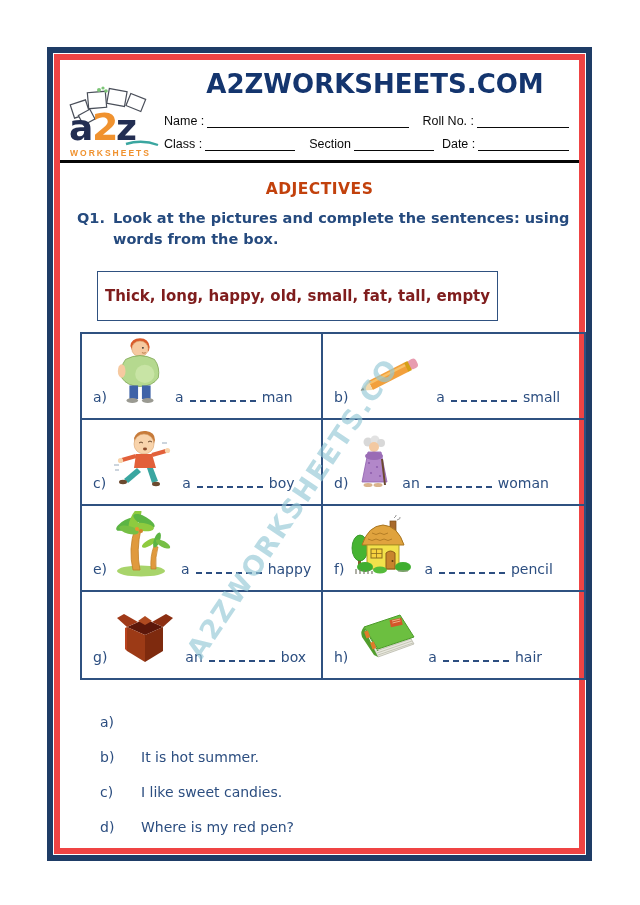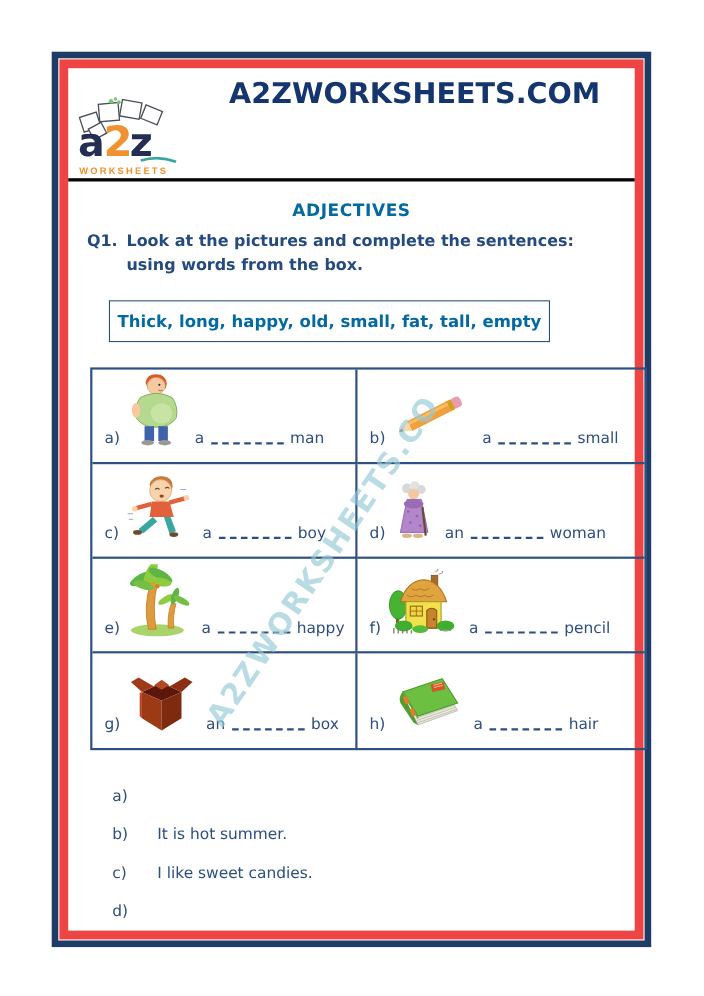--- a/index.html
+++ b/index.html
@@ -1,21 +1,21 @@
 <!DOCTYPE html>
 <html><head>
 <meta charset="utf-8">
 <style>
   * { margin:0; padding:0; box-sizing:border-box; }
   body { background:#ffffff; font-family:"DejaVu Sans", sans-serif; }
   .page { position:relative; width:640px; height:905px; background:#fff; overflow:hidden; }
 
   .sheet { position:absolute; left:47px; top:47px; width:545px; height:814px;
            border:6px solid #1e3c66; }
-  .inner { position:absolute; inset:1px; border:8px solid #ef4444; }
+  .inner { position:absolute; inset:1px; border:6px solid #ef4444; }
   .content { position:absolute; inset:0; }
 
   
   .header { position:absolute; left:0; top:0; width:100%; height:103px;
             border-bottom:3px solid #060606; }
   .brand-title { position:absolute; left:100px; top:9px; width:430px; text-align:center;
                  font-family:"DejaVu Sans", sans-serif; font-weight:bold; font-size:26px;
                  color:#14356e; letter-spacing:0px; }
   .logo { position:absolute; left:6px; top:26px; width:98px; height:76px; }
 
@@ -23,32 +23,32 @@
             font-family:"Liberation Sans", sans-serif; font-size:12.5px; color:#0a0a0a; }
   .frow { display:flex; align-items:flex-end; margin-bottom:9px; }
   .flabel { white-space:nowrap; padding-right:3px; }
   .fline { border-bottom:1.4px solid #0a0a0a; height:13px; display:inline-block; }
   .grow { flex:1; }
   .w92 { width:92px; } .w90 { width:90px; } .w80 { width:80px; }
   .gap14 { width:14px; } .gap8 { width:8px; }
 
   
   .ws-title { position:absolute; left:0; top:120px; width:100%; text-align:center;
-              font-size:15.5px; font-weight:bold; color:#0369a1; letter-spacing:.5px; }
+              font-size:15.5px; font-weight:bold; color:#c2410c; letter-spacing:.5px; }
 
   .q-row { position:absolute; left:17px; right:6px; display:flex;
            font-size:14.5px; font-weight:bold; color:#254a7e; line-height:21px; }
   .q1-row { top:148px; }
   .q2-row { top:620px; }
   .q-num { width:36px; flex:none; }
   .q-text { flex:1; }
 
-  .word-box { position:absolute; left:37px; top:211px; width:401px; height:38px;
+  .word-box { position:absolute; left:37px; top:211px; width:401px; height:50px;
               border:1.6px solid #2f5180; display:flex; align-items:center; justify-content:center;
-              font-size:15px; font-weight:bold; color:#0369a1; }
+              font-size:15px; font-weight:bold; color:#7f1d1d; }
 
   .q1-table { position:absolute; left:20px; top:272px; width:506px; height:348px;
               border:2px solid #2f5180; display:grid;
               grid-template-columns:241px 1fr; grid-template-rows:repeat(4, 86px); }
   .cell { border-right:2px solid #2f5180; border-bottom:2px solid #2f5180;
           display:flex; align-items:flex-end; padding:4px 4px 13px 11px;
           font-size:14px; color:#2c4e80; overflow:hidden; }
   .cell:nth-child(even) { border-right:none; }
   .cell:nth-child(7), .cell:nth-child(8) { border-bottom:none; }
   .cl { flex:none; margin-right:6px; }
@@ -90,20 +90,39 @@
                   <circle cx="40" cy="5" r="1.8"></circle>
               </g>
               <text x="3" y="54" font-family="DejaVu Sans, sans-serif" font-size="36" font-weight="bold" fill="#232e52">a</text>
               <text x="26" y="54" font-family="DejaVu Sans, sans-serif" font-size="38" font-weight="bold" fill="#f0922f">2</text>
               <text x="50" y="54" font-family="DejaVu Sans, sans-serif" font-size="36" font-weight="bold" fill="#232e52">z</text>
               <path d="M60 58 Q76 53 92 59" stroke="#3aa6a0" stroke-width="2.4" fill="none"></path>
               <text x="4" y="70" font-family="Liberation Sans, sans-serif" font-size="8.5" font-weight="bold" letter-spacing="2" fill="#f0922f">WORKSHEETS</text>
             </svg>
           </div>
 
+          <div class="fields">
+            <div class="frow">
+              <span class="flabel">Name :</span>
+              <span class="fline grow"></span>
+              <span class="gap14"></span>
+              <span class="flabel">Roll No. :</span>
+              <span class="fline w92"></span>
+            </div>
+            <div class="frow">
+              <span class="flabel">Class :</span>
+              <span class="fline w90"></span>
+              <span class="gap14"></span>
+              <span class="flabel">Section</span>
+              <span class="fline w80"></span>
+              <span class="gap8"></span>
+              <span class="flabel">Date :</span>
+              <span class="fline grow"></span>
+            </div>
+          </div>
         </div>
 
         <div class="ws-title">ADJECTIVES</div>
 
         <div class="q-row q1-row">
           <span class="q-num">Q1.</span>
           <span class="q-text">Look at the pictures and complete the sentences: using words from the box.</span>
         </div>
 
         <div class="word-box">Thick, long, happy, old, small, fat, tall, empty</div>
@@ -319,18 +338,19 @@
         <div class="q2-item" style="top:689px;">
           <span class="q2l">b)</span>
           <span>It is hot summer.</span>
         </div>
         <div class="q2-item" style="top:724px;">
           <span class="q2l">c)</span>
           <span>I like sweet candies.</span>
         </div>
         <div class="q2-item" style="top:759px;">
           <span class="q2l">d)</span>
+          <span>Where is my red pen?</span>
         </div>
 
       </div>
     </div>
   </div>
 </div>
 
 </body></html>

